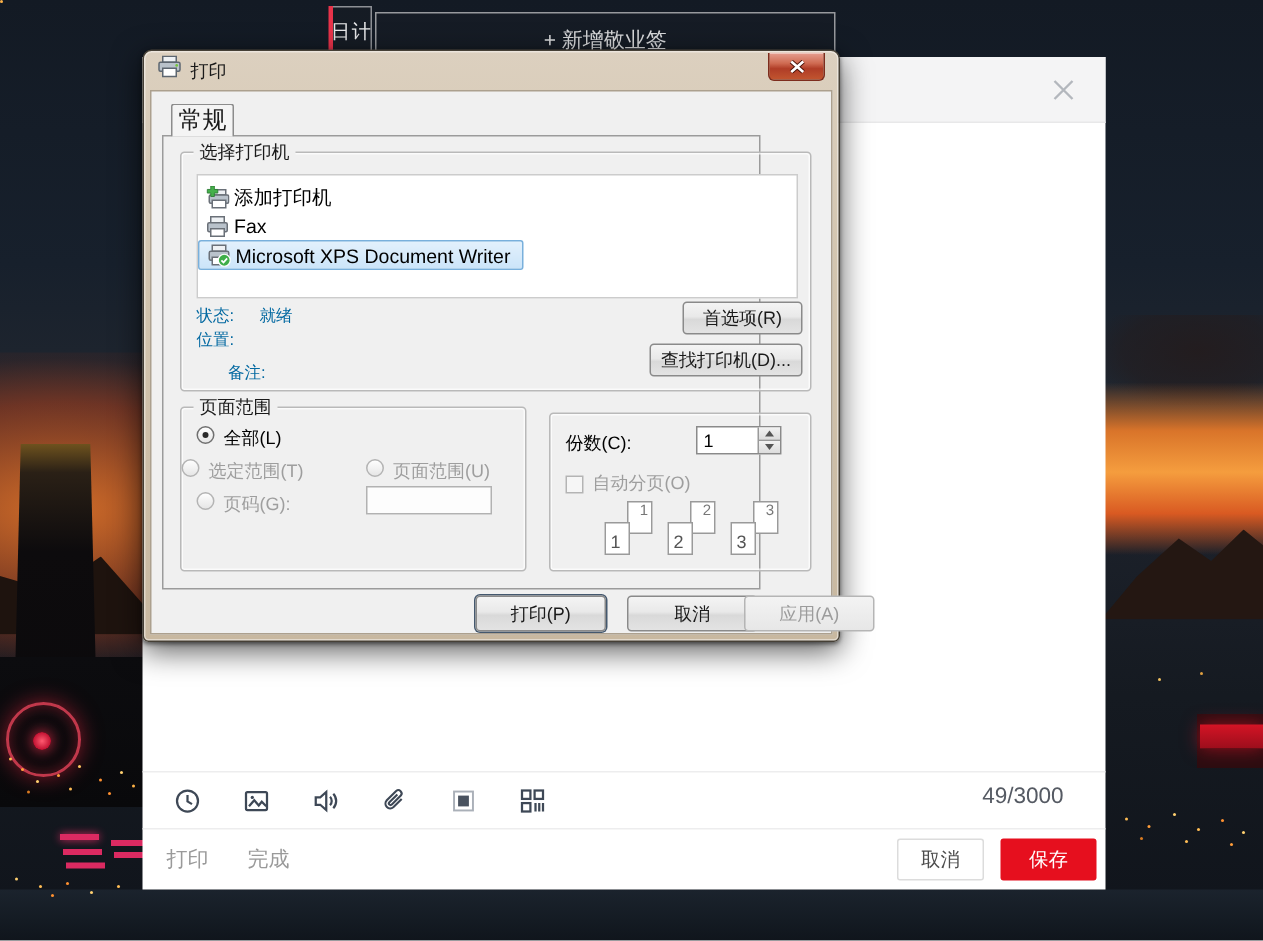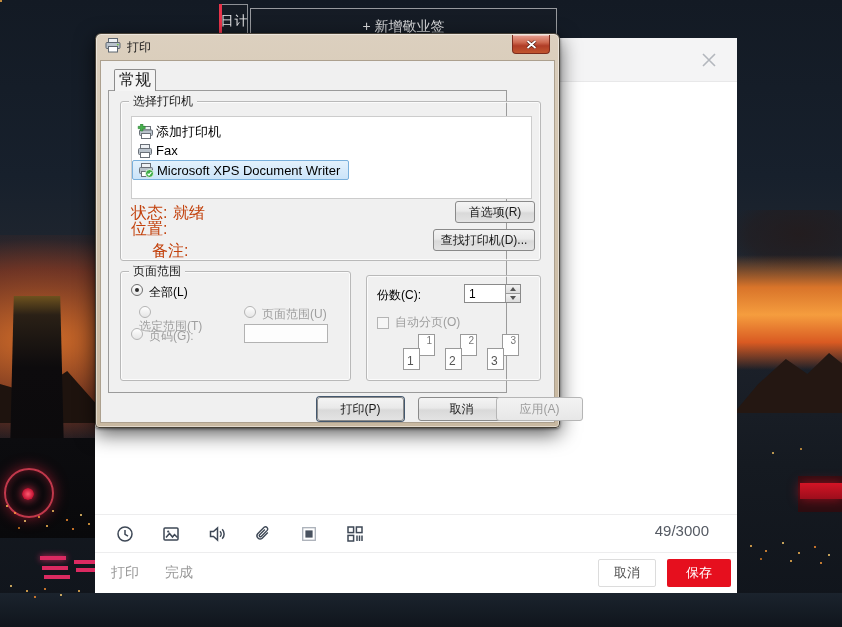--- a/index.html
+++ b/index.html
@@ -96,21 +96,21 @@
 
   .printer-list { position:absolute; left:10px; top:14px; width:401px; height:83px; background:#ffffff;
     border:1px solid #cccccc; padding-top:5px; }
   .printer-row { display:flex; align-items:center; height:19px; padding-left:5px; cursor:pointer; }
   .printer-row .p-name { font-size:13px; color:#000; margin-left:3px; white-space:nowrap; }
   .printer-row.selected { width:fit-content; padding-right:8px; background:linear-gradient(180deg,#e3f1fc,#cbe4f9);
     border:1px solid #79b0dc; border-radius:2px; height:20px; }
   .picon { position:relative; width:16px; height:16px; flex:none; }
   .picon svg { position:absolute; left:0; top:0; }
 
-  .stat-row { position:absolute; left:10px; font-size:16px; color:#c2410c; display:flex; }
+  .stat-row { position:absolute; left:10px; font-size:11px; color:#0369a1; display:flex; }
   .stat-label { width:42px; }
   .win-btn { position:absolute; height:22px; background:linear-gradient(180deg,#f4f4f4 0%,#e9e9e9 45%,#d9d9d9 55%,#e3e3e3 100%);
     border:1px solid #8a8a8a; border-radius:3px; font-size:12px; color:#1a1a1a;
     display:flex; align-items:center; justify-content:center; cursor:pointer; }
   .btn-pref { left:334px; top:99px; width:80px; }
   .btn-find { left:312px; top:127px; width:102px; }
 
   .radio-row { position:absolute; display:flex; font-size:12px; color:#000; }
   .radio { width:12px; height:12px; border-radius:50%; border:1px solid #707070; background:linear-gradient(180deg,#fefefe,#e6e6e6); margin-right:6px; position:relative; flex:none; }
   .radio.checked::after { content:""; position:absolute; left:3px; top:3px; width:4px; height:4px; border-radius:50%; background:#2b2b2b; }
@@ -304,21 +304,21 @@
           <div class="win-btn btn-pref">首选项(R)</div>
           <div class="win-btn btn-find">查找打印机(D)...</div>
         </div>
 
         <div class="groupbox grp-range">
           <span class="group-label">页面范围</span>
           <div class="radio-row" style="left:10px; top:12px;">
             <span class="radio checked"></span>
             <span>全部(L)</span>
           </div>
-          <div class="radio-row disabled" style="left:18px; top:34px;flex-direction:column;">
+          <div class="radio-row disabled" style="left:0; top:34px;">
             <span class="radio disabled"></span>
             <span>选定范围(T)</span>
           </div>
           <div class="radio-row disabled" style="left:123px; top:34px;">
             <span class="radio disabled"></span>
             <span>页面范围(U)</span>
           </div>
           <div class="radio-row disabled" style="left:10px; top:56px;">
             <span class="radio disabled"></span>
             <span>页码(G):</span>

